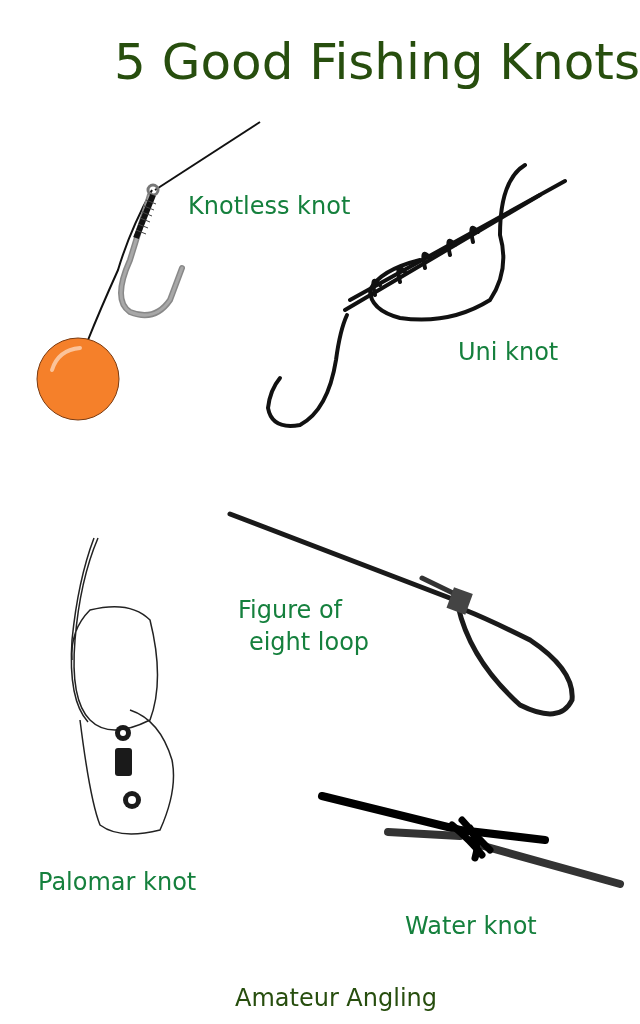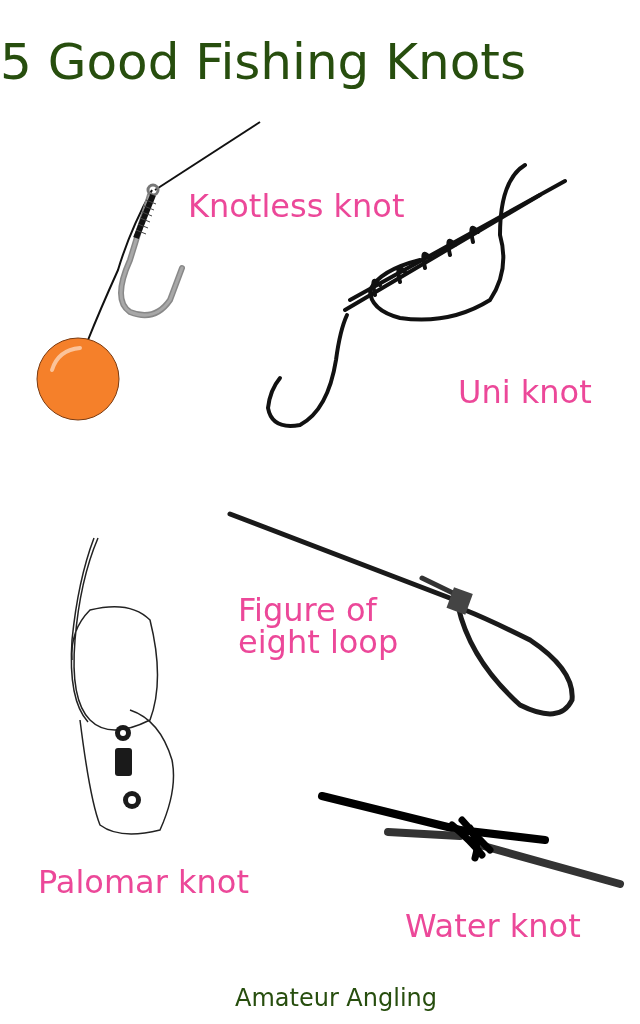--- a/index.html
+++ b/index.html
@@ -1,20 +1,20 @@
 <!DOCTYPE html>
 <html><head>
 <meta charset="utf-8">
 <style>
   html, body { margin:0; padding:0; background:#ffffff; }
   body { width:640px; height:1024px; position:relative; overflow:hidden;
          font-family:"DejaVu Sans", sans-serif; color:#274e0e; }
-  .title { position:absolute; left:0; top:32px; width:640px; text-align:left;
+  .title { position:absolute; left:0; top:32px; width:640px; text-align:right;
            font-size:50px; color:#274e0e; letter-spacing:0px; line-height:60px; }
-  .label { position:absolute; font-size:32px; color:#ec4899; line-height:32px; white-space:nowrap; }
+  .label { position:absolute; font-size:24px; color:#15803d; line-height:32px; white-space:nowrap; }
   .footer { position:absolute; left:16px; top:984px; width:640px; text-align:center; font-size:24px; color:#274e0e; }
   svg.art { position:absolute; left:0; top:0; }
 </style>
 </head>
 <body>
 
 <div class="title">5 Good Fishing Knots</div>
 
 <svg class="art" width="640" height="1024" viewBox="0 0 640 1024">
 
@@ -68,19 +68,19 @@
   <g fill="none" stroke-linecap="round">
     <line x1="322" y1="796" x2="460" y2="830" stroke="#000" stroke-width="8"></line>
     <line x1="460" y1="830" x2="545" y2="840" stroke="#000" stroke-width="8"></line>
     <line x1="388" y1="832" x2="460" y2="836" stroke="#333" stroke-width="8"></line>
     <line x1="480" y1="845" x2="620" y2="884" stroke="#333" stroke-width="8"></line>
     <path d="M452 825 Q470 840 482 855 M462 820 Q478 838 490 850 M470 828 Q480 845 475 858" stroke="#000" stroke-width="7"></path>
   </g>
 </svg>
 
 <div class="label" style="left:188px; top:190px;">Knotless knot</div>
-<div class="label" style="left:458px; top:336px;margin-top:40px;">Uni knot</div>
+<div class="label" style="left:458px; top:336px;">Uni knot</div>
 <div class="label" style="left:238px; top:594px; text-align:left; width:142px;">Figure of</div>
 <div class="label" style="left:238px; top:626px; text-align:center; width:142px;">eight loop</div>
 <div class="label" style="left:38px; top:866px;">Palomar knot</div>
 <div class="label" style="left:405px; top:890px;margin-top:20px;">Water knot</div>
 
 <div class="footer">Amateur Angling</div>
 
 </body></html>

